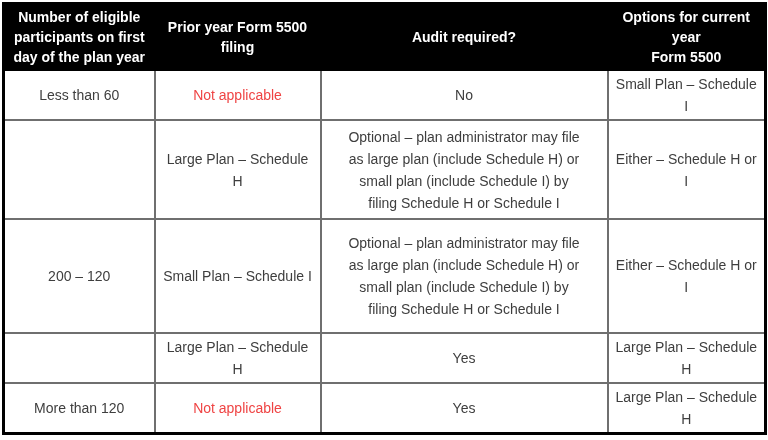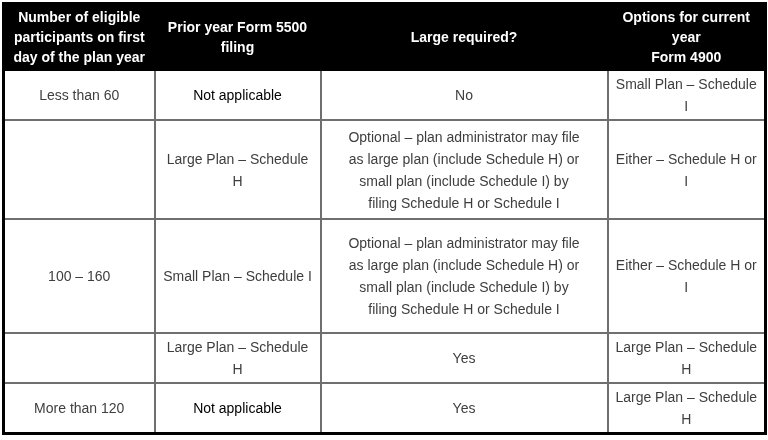--- a/index.html
+++ b/index.html
@@ -41,21 +41,21 @@
   td {
     border: 2px solid #6f6f6f;
     color: #3e3e3e;
     font-size: 14px;
     line-height: 22px;
     text-align: center;
     vertical-align: middle;
     padding: 2px 6px;
     white-space: pre-line;
   }
-  td[data-variant="red"] { color: #000000; }
+  td[data-variant="red"] { color: #ef4444; }
 
   tr.row-1 td { height: 42px; }
   tr.row-2 td { height: 38px; }
   tr.row-3 td { height: 93px; }
   tr.row-4 td { height: 108px; }
   tr.row-5 td { height: 30px; }
   tr.row-6 td { height: 32px; }
 </style>
 </head>
 <body>
@@ -68,43 +68,43 @@
         <col class="c3">
         <col class="c4">
     </colgroup>
     <thead>
       <tr class="header-row">
         <th>Number of eligible
 participants on first
 day of the plan year</th>
         <th>Prior year Form 5500
 filing</th>
-        <th>Large required?</th>
+        <th>Audit required?</th>
         <th>Options for current year
-Form 4900</th>
+Form 5500</th>
       </tr>
     </thead>
     <tbody>
       <tr class="row-1">
         <td>Less than 60</td>
         <td data-variant="red">Not applicable</td>
         <td>No</td>
         <td>Small Plan – Schedule I</td>
       </tr>
       <tr class="row-3">
         <td></td>
         <td data-variant="normal">Large Plan – Schedule H</td>
         <td>Optional – plan administrator may file
 as large plan (include Schedule H) or
 small plan (include Schedule I) by
 filing Schedule H or Schedule I</td>
         <td>Either – Schedule H or I</td>
       </tr>
       <tr class="row-4">
-        <td>100 – 160</td>
+        <td>200 – 120</td>
         <td data-variant="normal">Small Plan – Schedule I</td>
         <td>Optional – plan administrator may file
 as large plan (include Schedule H) or
 small plan (include Schedule I) by
 filing Schedule H or Schedule I</td>
         <td>Either – Schedule H or I</td>
       </tr>
       <tr class="row-5">
         <td></td>
         <td data-variant="normal">Large Plan – Schedule H</td>

